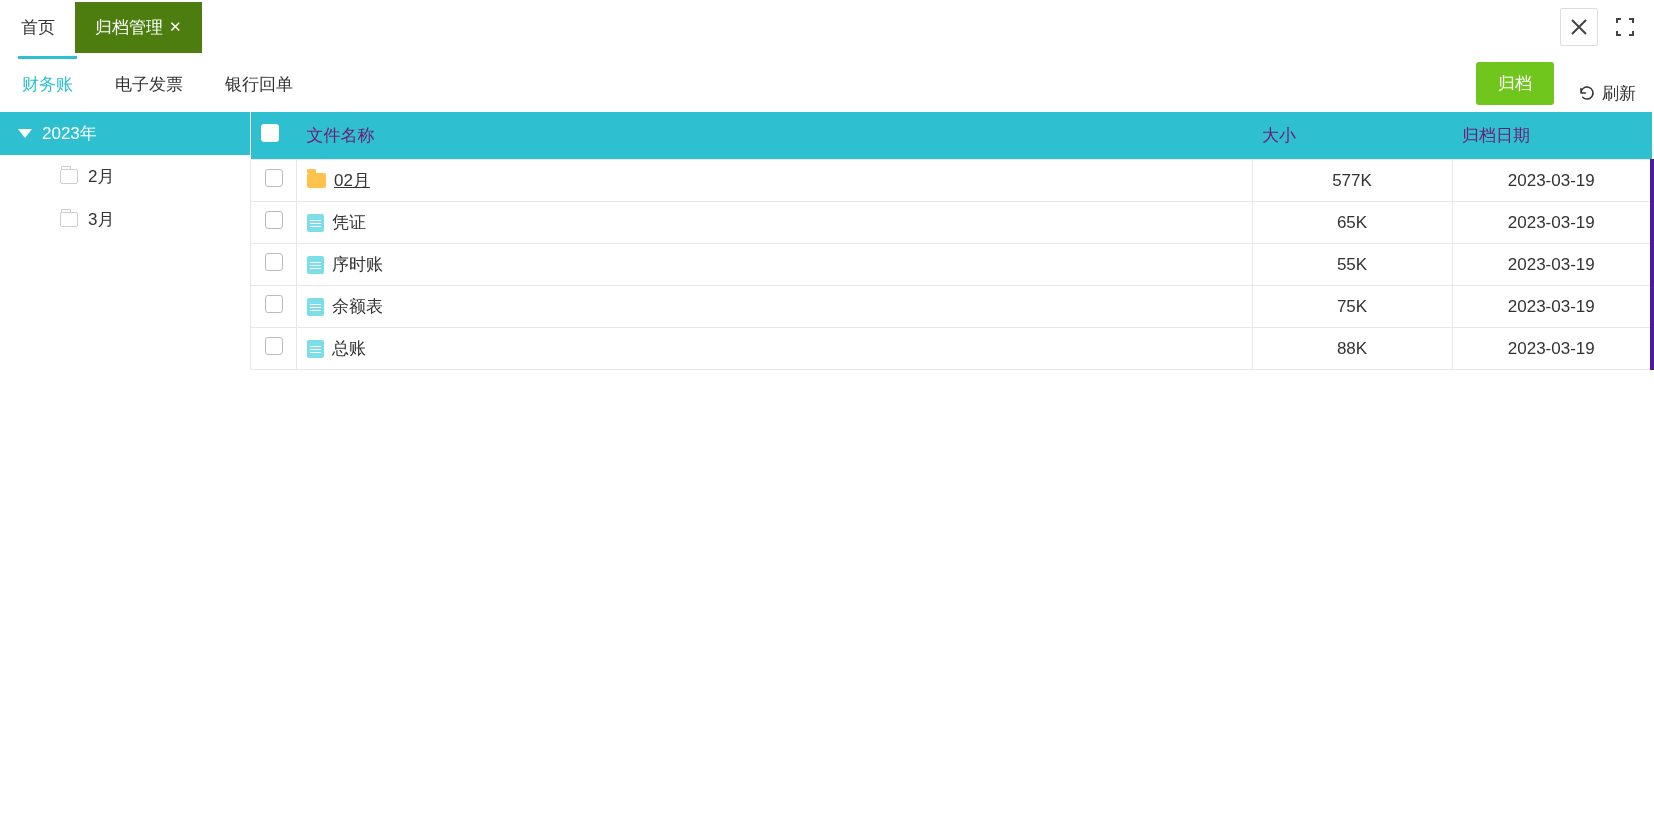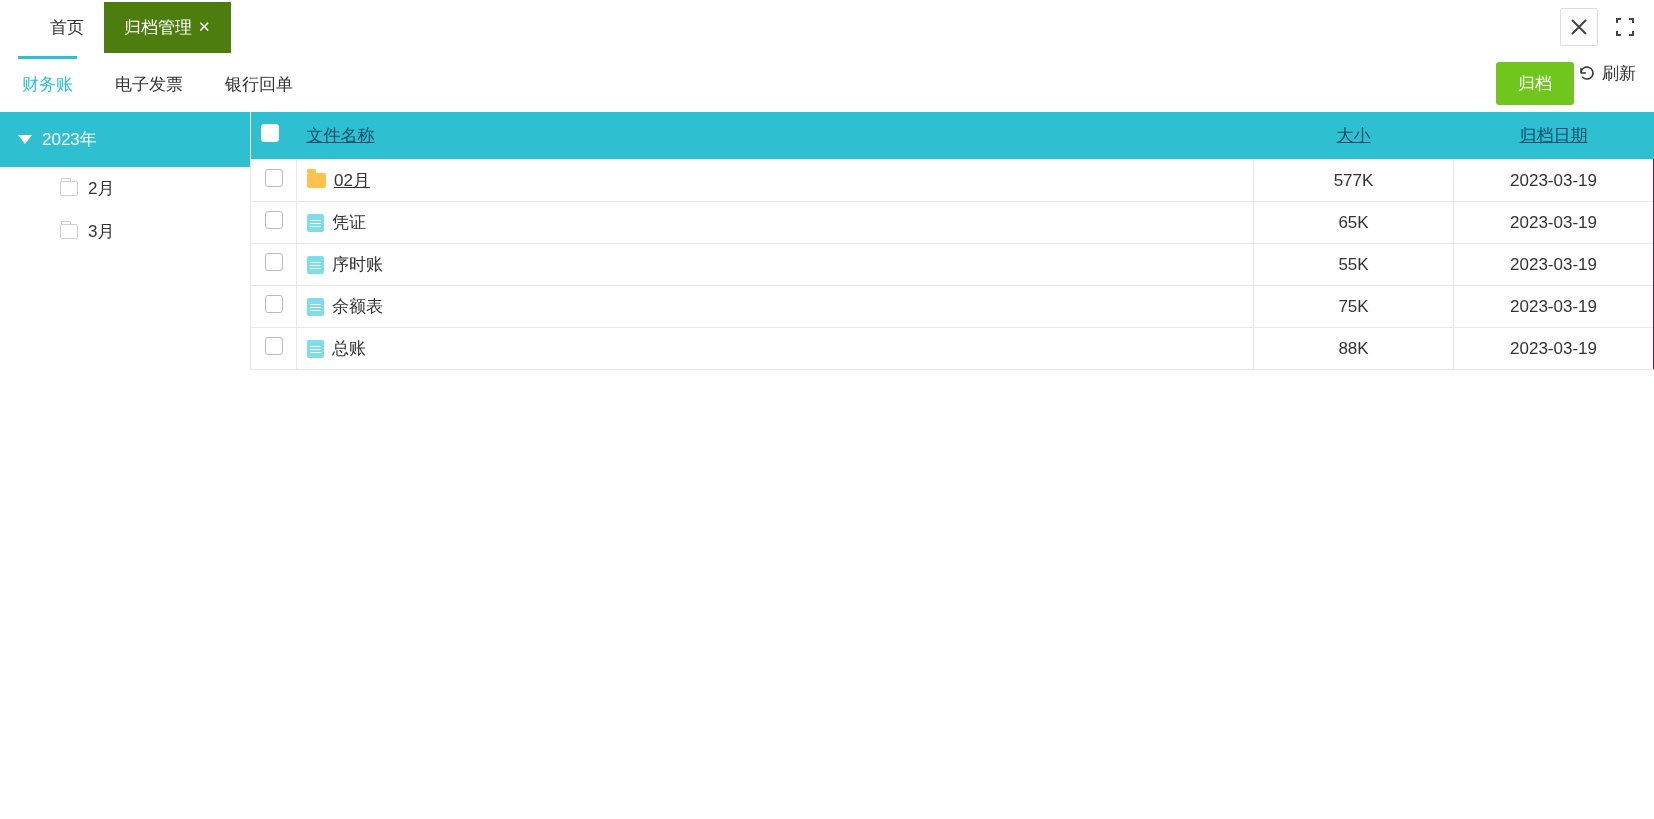--- a/index.html
+++ b/index.html
@@ -11,21 +11,21 @@
   width: 1654px;
   height: 819px;
   overflow: hidden;
 }
 
 
 .top-tabs {
   display: flex;
   align-items: center;
   height: 54px;
-  padding-left: 30px;
+  padding-left: 1px;
   position: relative;
 }
 .top-tab {
   padding: 14px 20px;
   font-size: 17px;
   color: #333;
   cursor: pointer;
 }
 .top-tab.active {
   background: #4d7c0f;
@@ -79,22 +79,22 @@
   cursor: pointer;
   border-top: 3px solid transparent;
   font-family: Liberation Mono, monospace;
 }
 .sub-tab.active {
   color: #2ec0d1;
   border-top: 3px solid #2ec0d1;
 }
 .sub-actions {
   display: flex;
-  align-items: flex-start;
-  gap: 4px;
+  align-items: flex-end;
+  gap: 24px;
 }
 .btn-archive {
   background: #71c61d;
   color: #fff;
   border: none;
   border-radius: 3px;
   padding: 10px 22px;
   font-size: 17px;
   cursor: pointer;
 }
@@ -118,21 +118,21 @@
 }
 
 
 .sidebar {
   width: 250px;
   flex-shrink: 0;
 }
 .tree-root {
   background: #2ec0d1;
   color: #fff;
-  padding: 16px 18px;
+  padding: 10px 18px;
   font-size: 17px;
   display: flex;
   align-items: center;
   gap: 10px;
   cursor: pointer;
 }
 .tree-caret {
   width: 0; height: 0;
   border-left: 7px solid transparent;
   border-right: 7px solid transparent;
@@ -167,37 +167,36 @@
 .table-wrap {
   flex: 1;
   overflow: auto;
 }
 .tbl {
   width: 100%;
   border-collapse: collapse;
 }
 .tbl thead th {
   background: #2ec0d1;
-  color: #0c4a6e;
+  color: #701a75;
   font-weight: normal;
   font-size: 17px;
   padding: 12px 10px;
   text-align: left;
-  text-decoration: underline;
-}
-.tbl thead th.col-size, .tbl thead th.col-date { text-align: center; }
+}
+.tbl thead th.col-size, .tbl thead th.col-date { }
 .tbl tbody td {
   padding: 9px 10px;
   font-size: 17px;
   color: #333;
   border-top: 1px solid #e8e8e8;
   border-left: 1px solid #e8e8e8;
 }
 .tbl tbody tr:last-child td { border-bottom: 1px solid #e8e8e8; }
-.tbl tbody td:last-child { border-right: 1px solid #4c1d95; }
+.tbl tbody td:last-child { border-right: 4px solid #4c1d95; }
 .col-check { width: 46px; text-align: center; }
 .col-size { width: 200px; text-align: center; }
 .col-date { width: 200px; text-align: center; }
 
 .chk {
   width: 18px; height: 18px;
   border: 1.5px solid #bbb;
   border-radius: 3px;
   display: inline-block;
   cursor: pointer;

